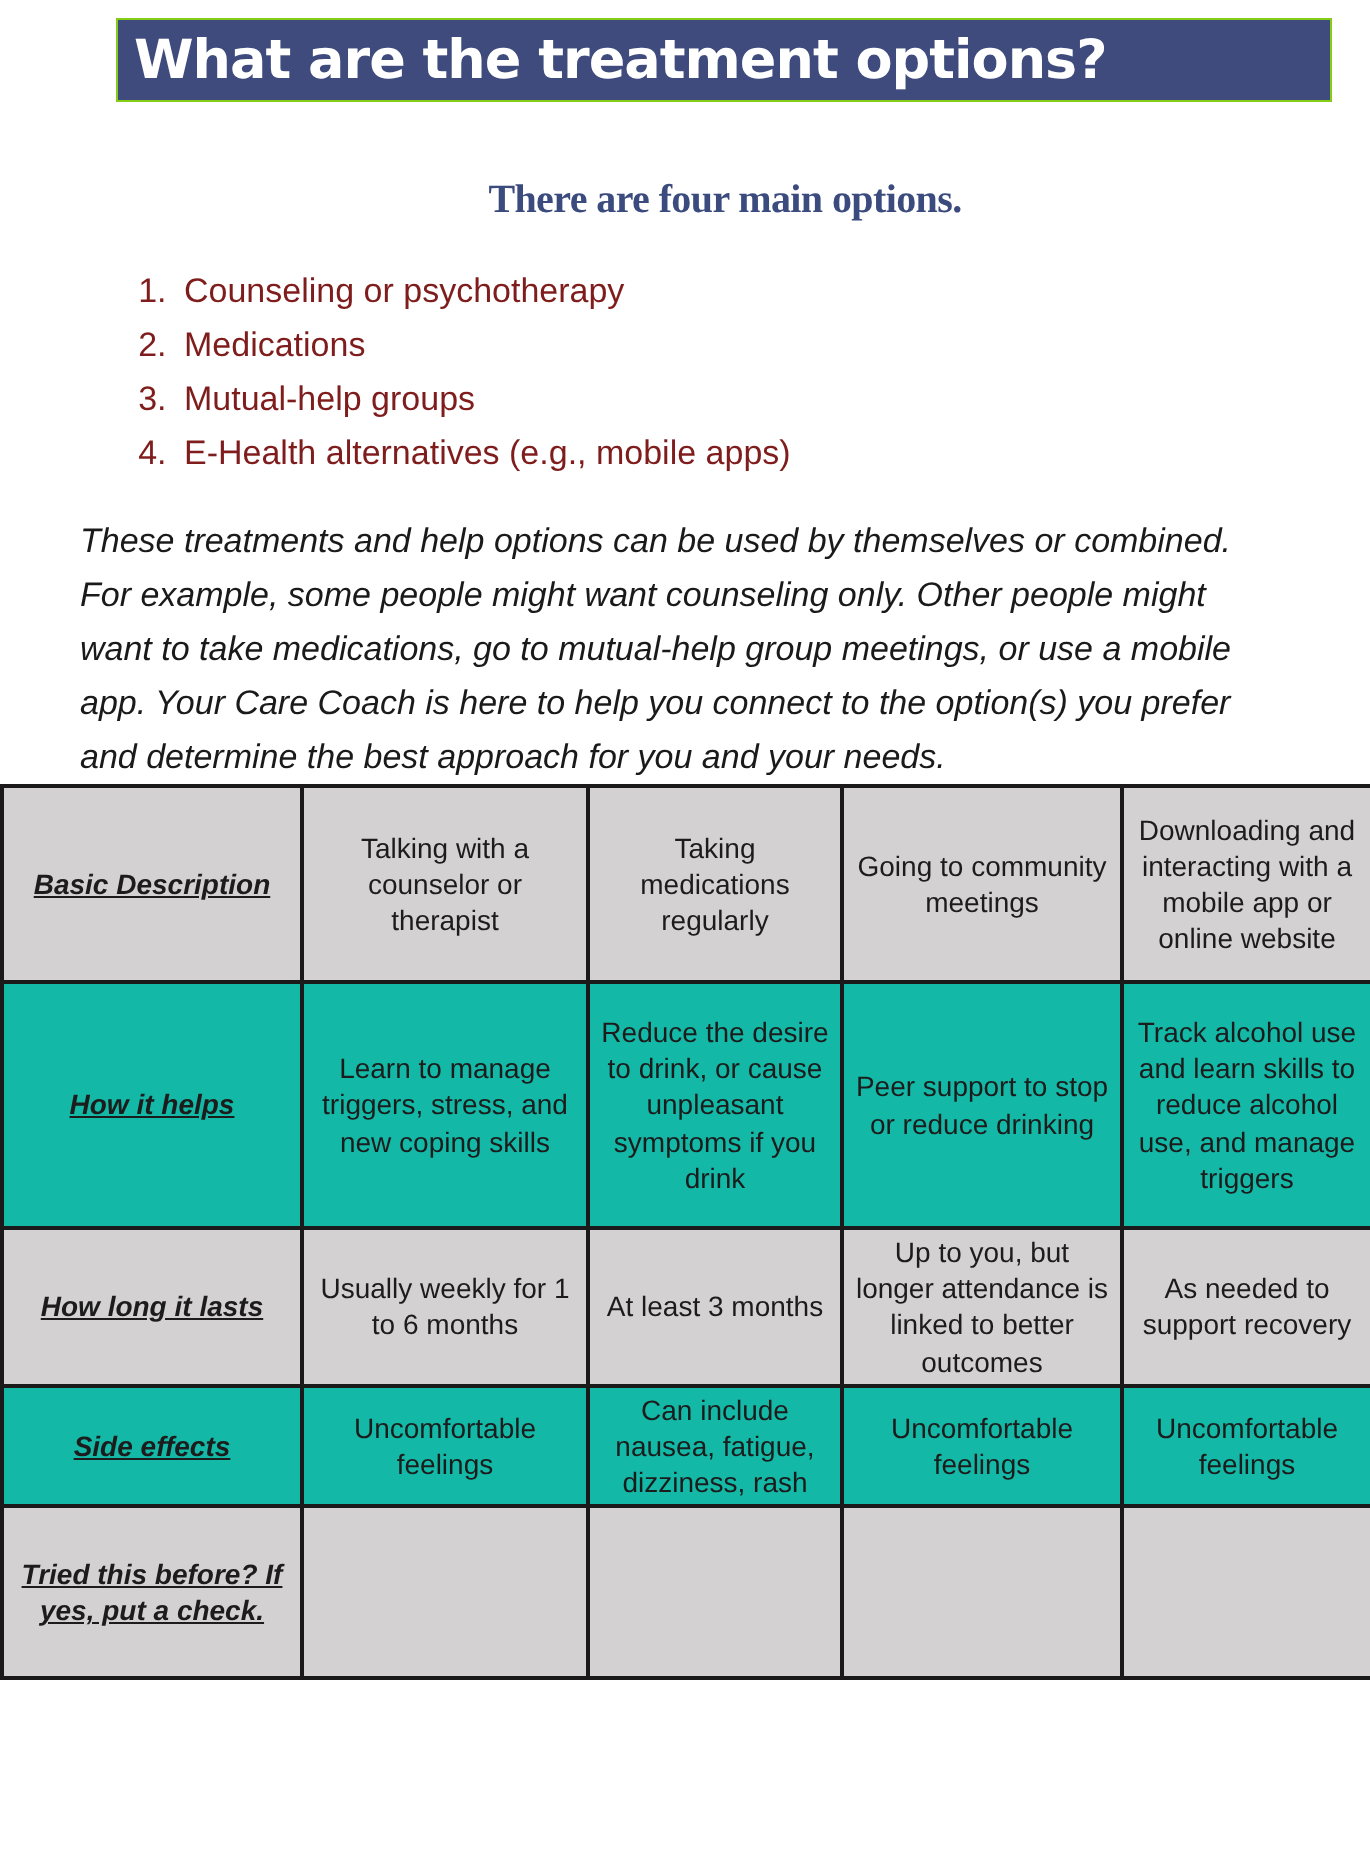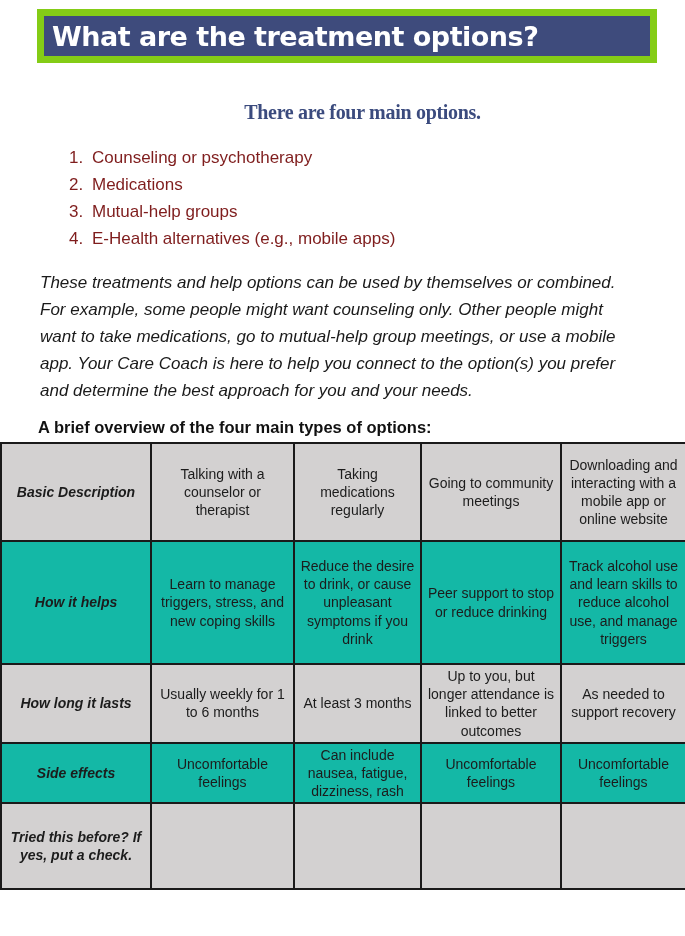--- a/index.html
+++ b/index.html
@@ -5,24 +5,24 @@
   html,body{margin:0;padding:0;background:#ffffff;}
   .page{
     position:relative;
     width:685px;height:936px;
     background:#ffffff;
     font-family:"Liberation Sans",sans-serif;
     color:#1a1a1a;
     overflow:hidden;
   }
   .banner{
-    margin:9px 0 0 37px;
+    margin:9px 0 0 58px;
     width:598px;height:40px;
     background:#3e4b7c;
-    border:7px solid #84cc16;
+    border:1px solid #84cc16;
     padding-left:8px;
     display:flex;align-items:center;
   }
   .banner h1{
     margin:0;
     font-family:"DejaVu Sans","Liberation Sans",sans-serif;
     font-size:27px;font-weight:bold;color:#ffffff;
     letter-spacing:-0.5px;white-space:nowrap;
   }
   .subtitle{
@@ -62,21 +62,21 @@
     border:none;
     font-weight:bold;color:#1f3864;font-size:15px;
     height:47px;background:#ffffff;
   }
   tr.hdr td + td{border-left:2px solid #1a1a1a;}
   
   tr.body td{border:2px solid #1a1a1a;}
   tr.shade td{background:#d3d1d1;}
   tr.plain td{background:#14b8a6;}
   td.rowlabel{
-    font-weight:bold;font-style:italic;font-size:15px;color:#111111;
+    font-weight:bold;font-style:italic;font-size:15px;color:#111111;text-decoration:underline;
   }
   tr.r1 td{height:98px;}
   tr.r2 td{height:123px;}
   tr.r3 td{height:75px;}
   tr.r4 td{height:57px;}
   tr.r5 td{height:86px;}
 </style>
 </head>
 <body>
 
@@ -90,21 +90,20 @@
 
   <ol class="options">
     <li>Counseling or psychotherapy</li>
     <li>Medications</li>
     <li>Mutual-help groups</li>
     <li>E-Health alternatives (e.g., mobile apps)</li>
   </ol>
 
   <div class="paragraph">These treatments and help options can be used by themselves or combined.  For example, some people might want counseling only. Other people might want to take medications, go to mutual-help group meetings, or use a mobile app.  Your Care Coach is here to help you connect to the option(s) you prefer and determine the best approach for you and your needs.</div>
 
-  <div class="table-heading">A brief overview of the four main types of options:</div>
 
   <table class="options-table">
     <colgroup>
       <col style="width:150px">
         <col style="width:143px">
         <col style="width:127px">
         <col style="width:140px">
         <col style="width:125px">
     </colgroup>
     <tbody>

